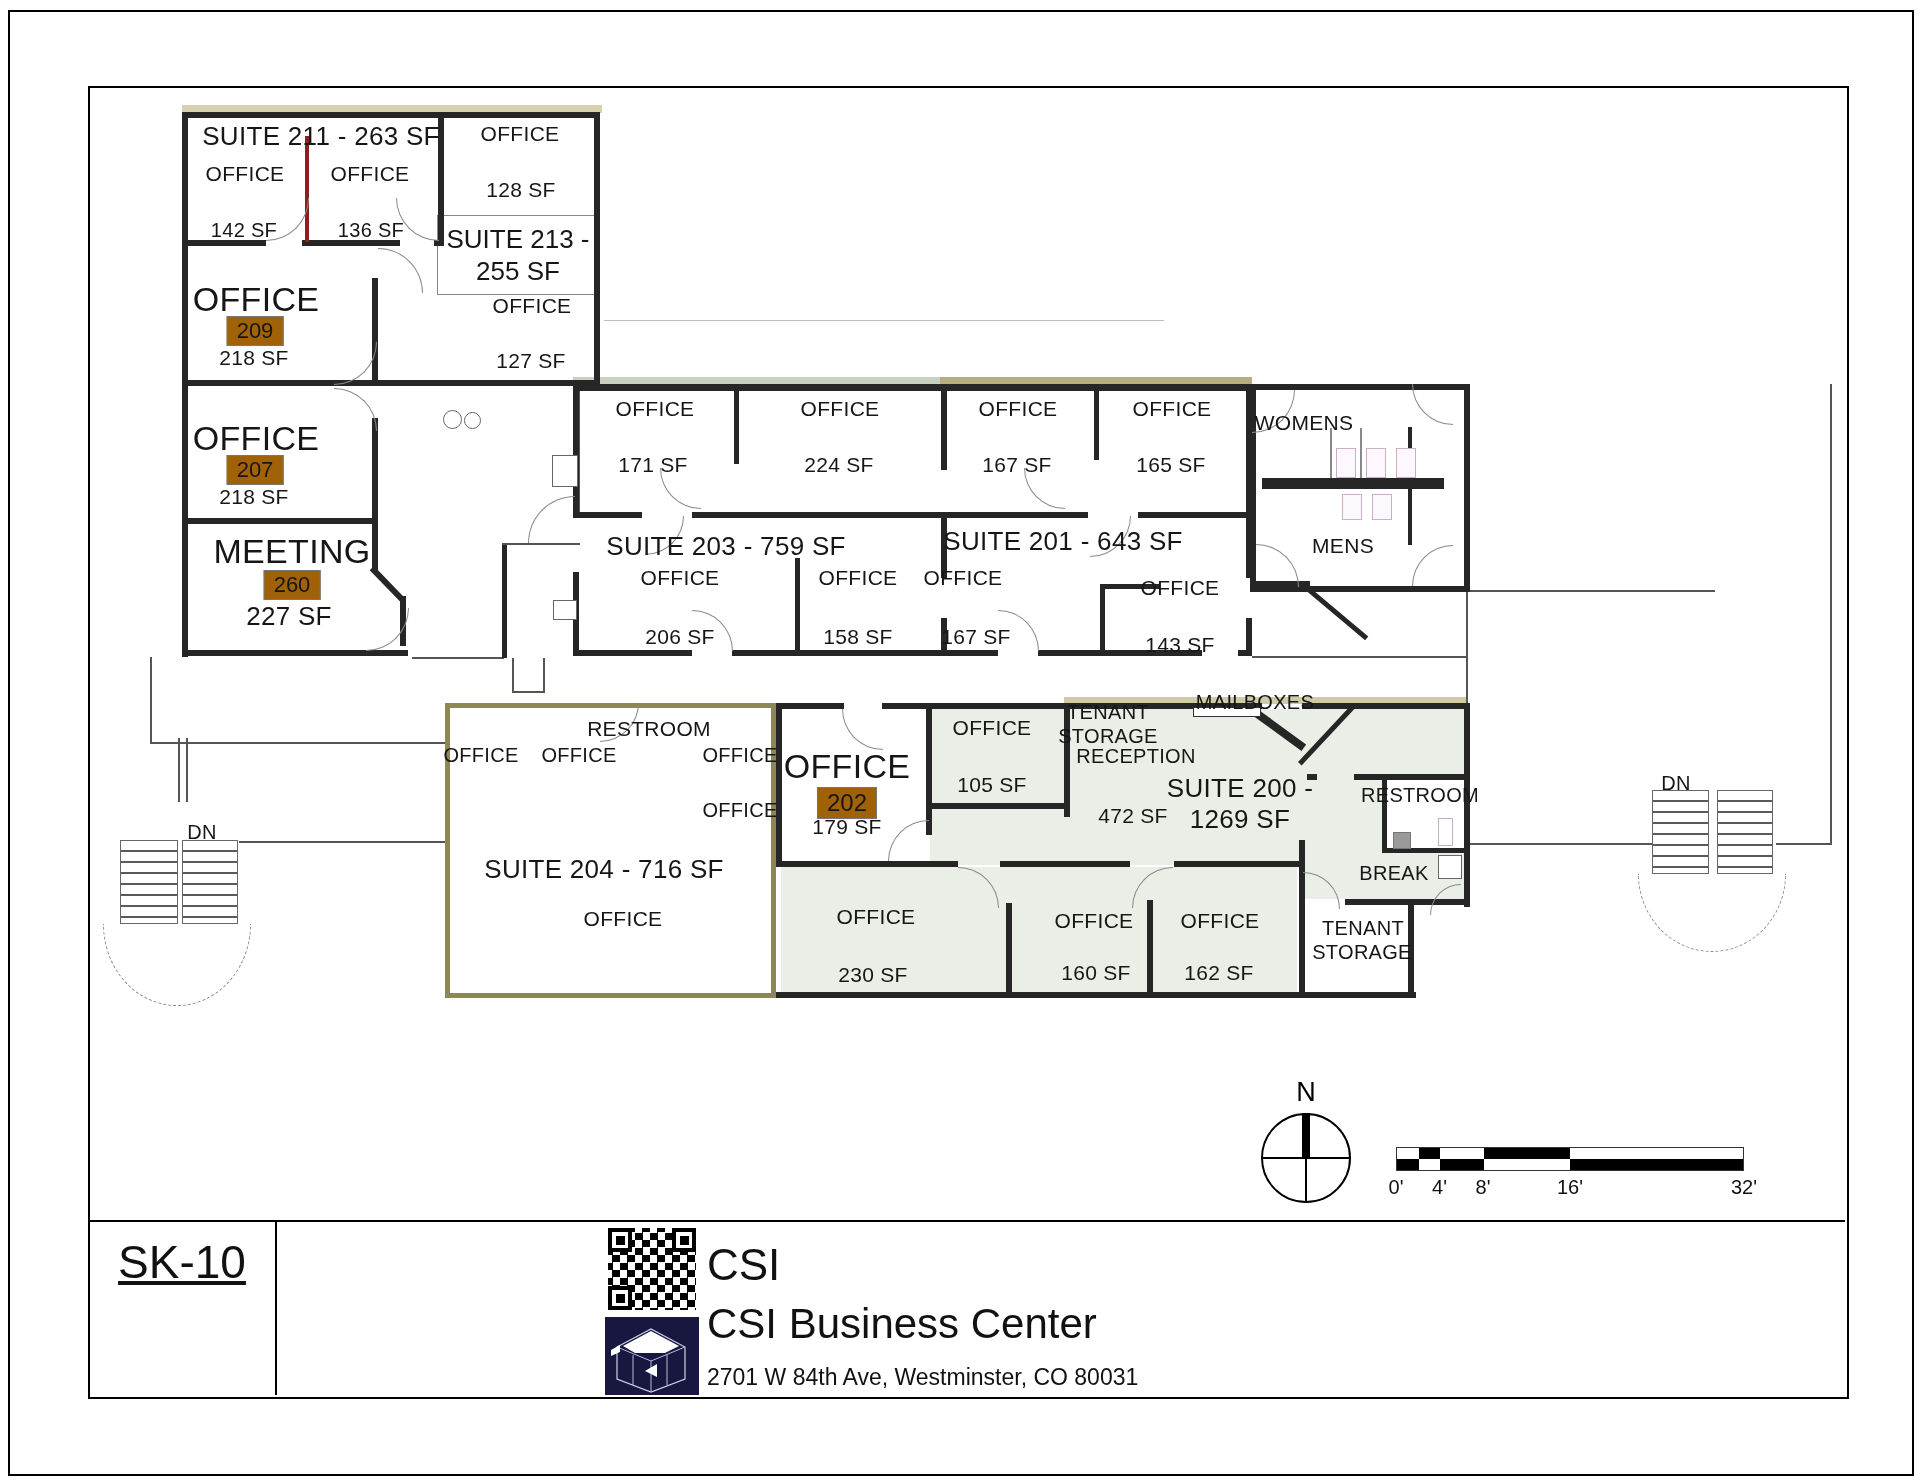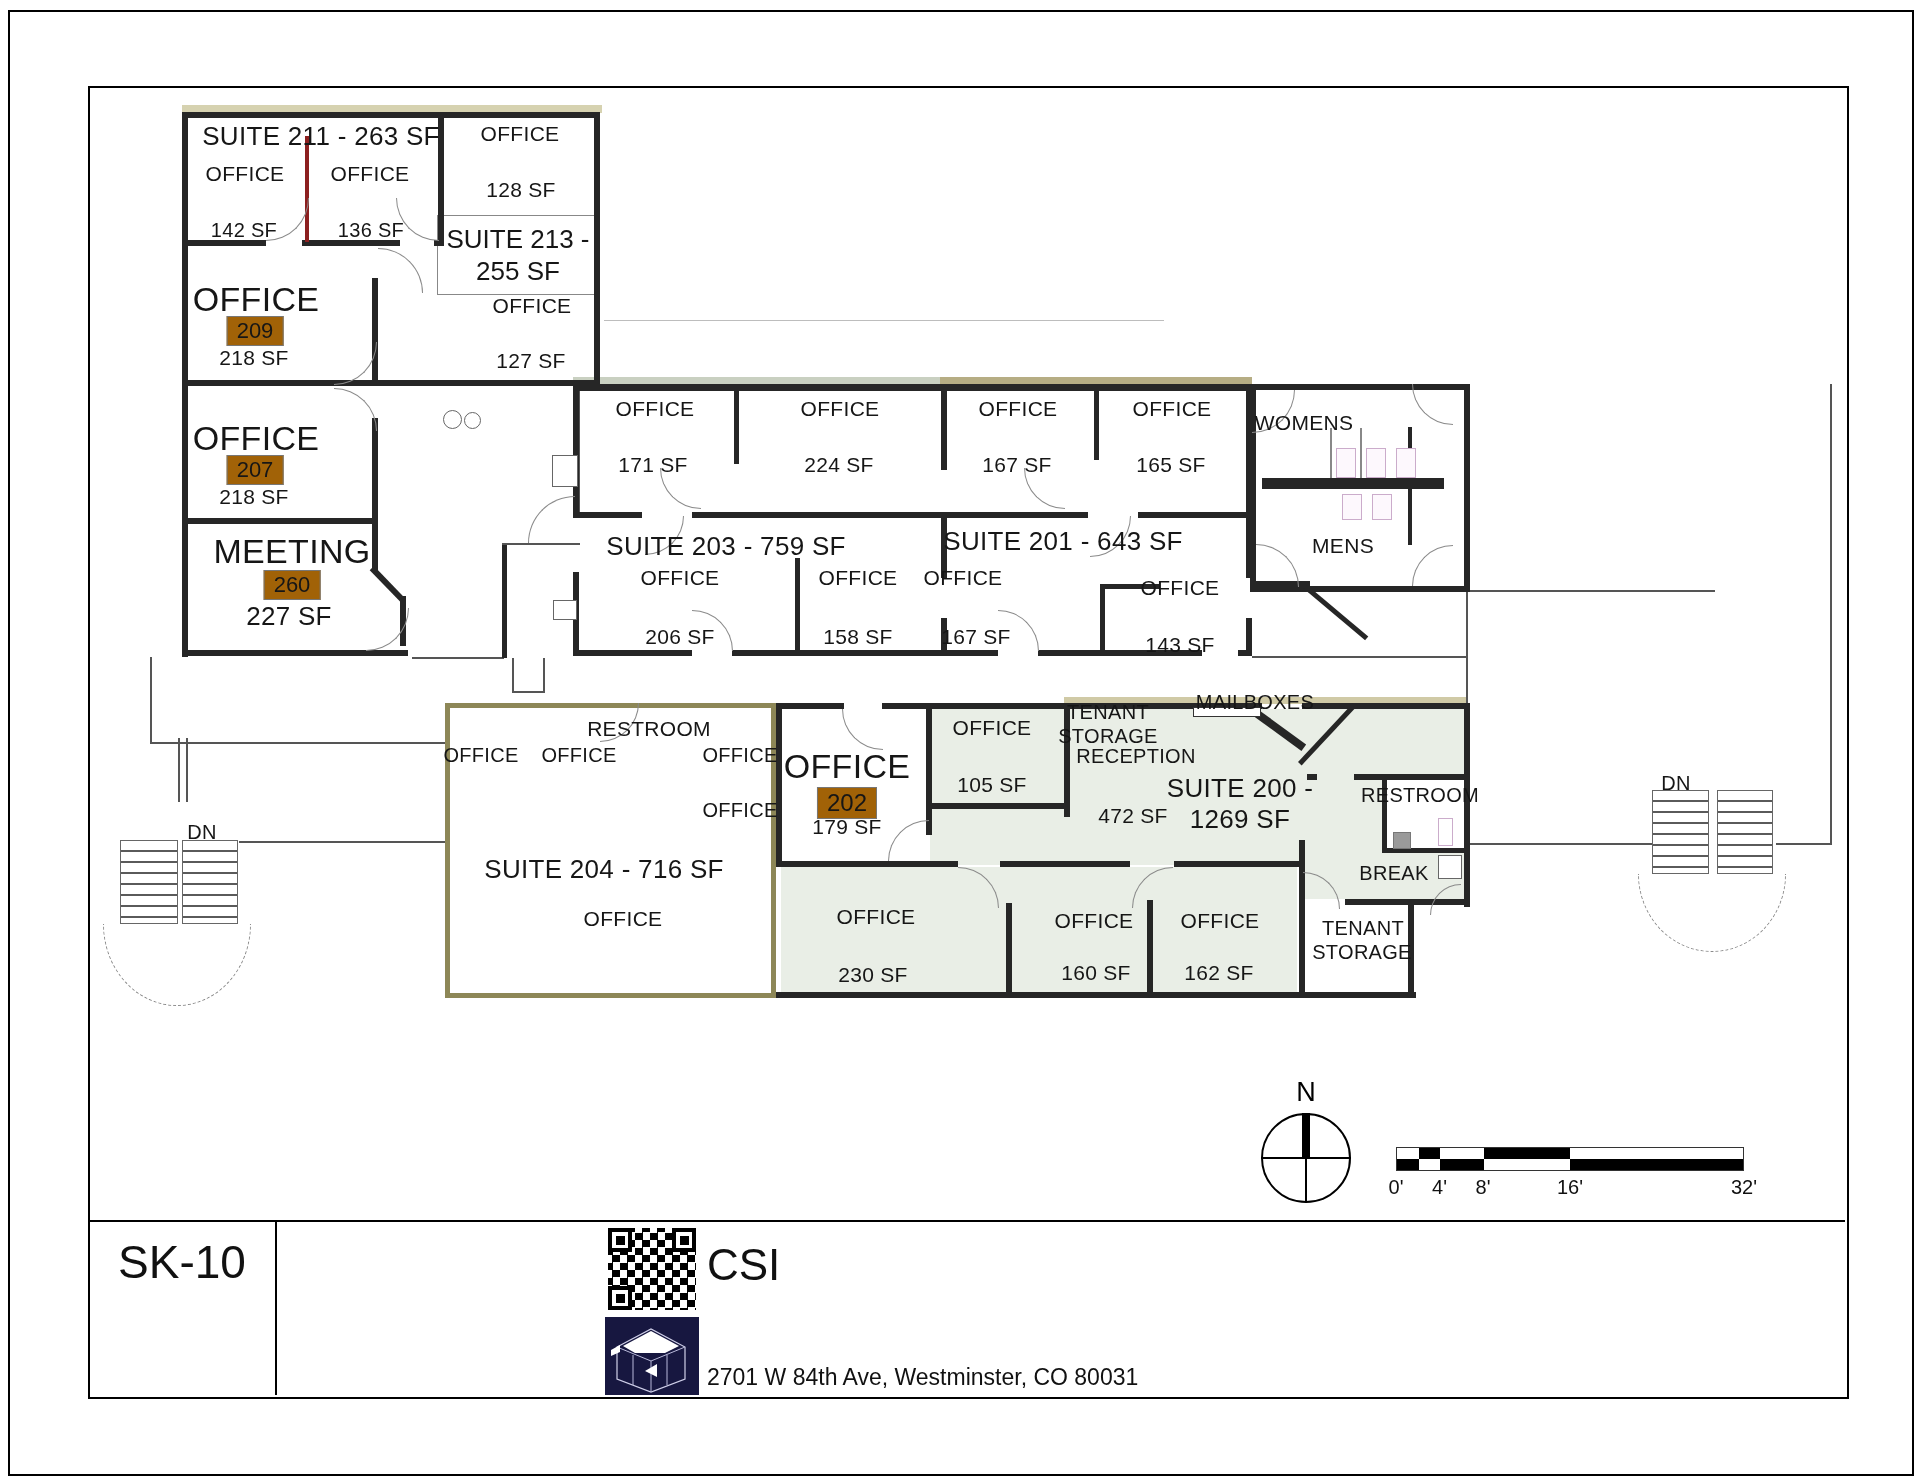--- a/index.html
+++ b/index.html
@@ -41,21 +41,21 @@
   .sb-seg{position:absolute;top:0;height:100%;}
   .sb-label{position:absolute;top:1176px;transform:translateX(-50%);font-size:20px;color:#111;}
   
   #qr{left:605px;top:1225px;width:94px;height:88px;
       background:repeating-conic-gradient(#000 0% 25%, #fff 0% 50%);background-size:15px 15px;
       outline:3px solid #fff;outline-offset:-3px;}
   .qr-finder{position:absolute;width:24px;height:24px;border:4px solid #000;background:#fff;box-sizing:border-box;
       display:flex;align-items:center;justify-content:center;}
   .qr-finder > div{width:9px;height:9px;background:#000;}
   #logo{left:605px;top:1317px;width:94px;height:78px;}
-  #sheet-code{left:182px;top:1262px;transform:translate(-50%,-50%);font-size:46px;color:#111;}
+  #sheet-code{left:182px;top:1262px;transform:translate(-50%,-50%);font-size:46px;color:#111;text-decoration:underline;}
   #company{left:707px;top:1240px;font-size:44px;color:#111;}
   #project{left:707px;top:1300px;font-size:42px;color:#111;}
   #address{left:707px;top:1364px;font-size:23px;color:#111;}
   #suite204-outline{left:445px;top:703px;width:331px;height:295px;border:5px solid #8d8757;box-sizing:border-box;}
 </style>
 </head>
 <body>
 
 <div id="page">
   <div class="abs" id="page-border"></div>
@@ -328,14 +328,15 @@
     <svg width="94" height="78" viewBox="0 0 94 78">
       <rect x="0" y="0" width="94" height="78" fill="#171740"></rect>
       <path d="M12 30 L46 12 L80 30 L80 62 L46 75 L12 62 Z" fill="none" stroke="#cfcfe8" stroke-width="1.2"></path>
       <path d="M18 29 L46 14 L74 29 L60 36 L30 36 Z" fill="#ffffff"></path>
       <path d="M12 30 L46 44 L80 30 M46 44 L46 75 M28 38 L28 68 M62 38 L62 68" fill="none" stroke="#b9b9da" stroke-width="1"></path>
       <path d="M40 54 l12 -7 v13 z" fill="#ffffff"></path>
       <path d="M6 33 l9 -5 v7 l-9 4 z" fill="#ffffff"></path>
     </svg>
   </div>
   <div class="abs" id="company">CSI</div>
+  <div class="abs" id="project">CSI Business Center</div>
   <div class="abs" id="address">2701 W 84th Ave, Westminster, CO 80031</div>
 </div>
 
 </body></html>

